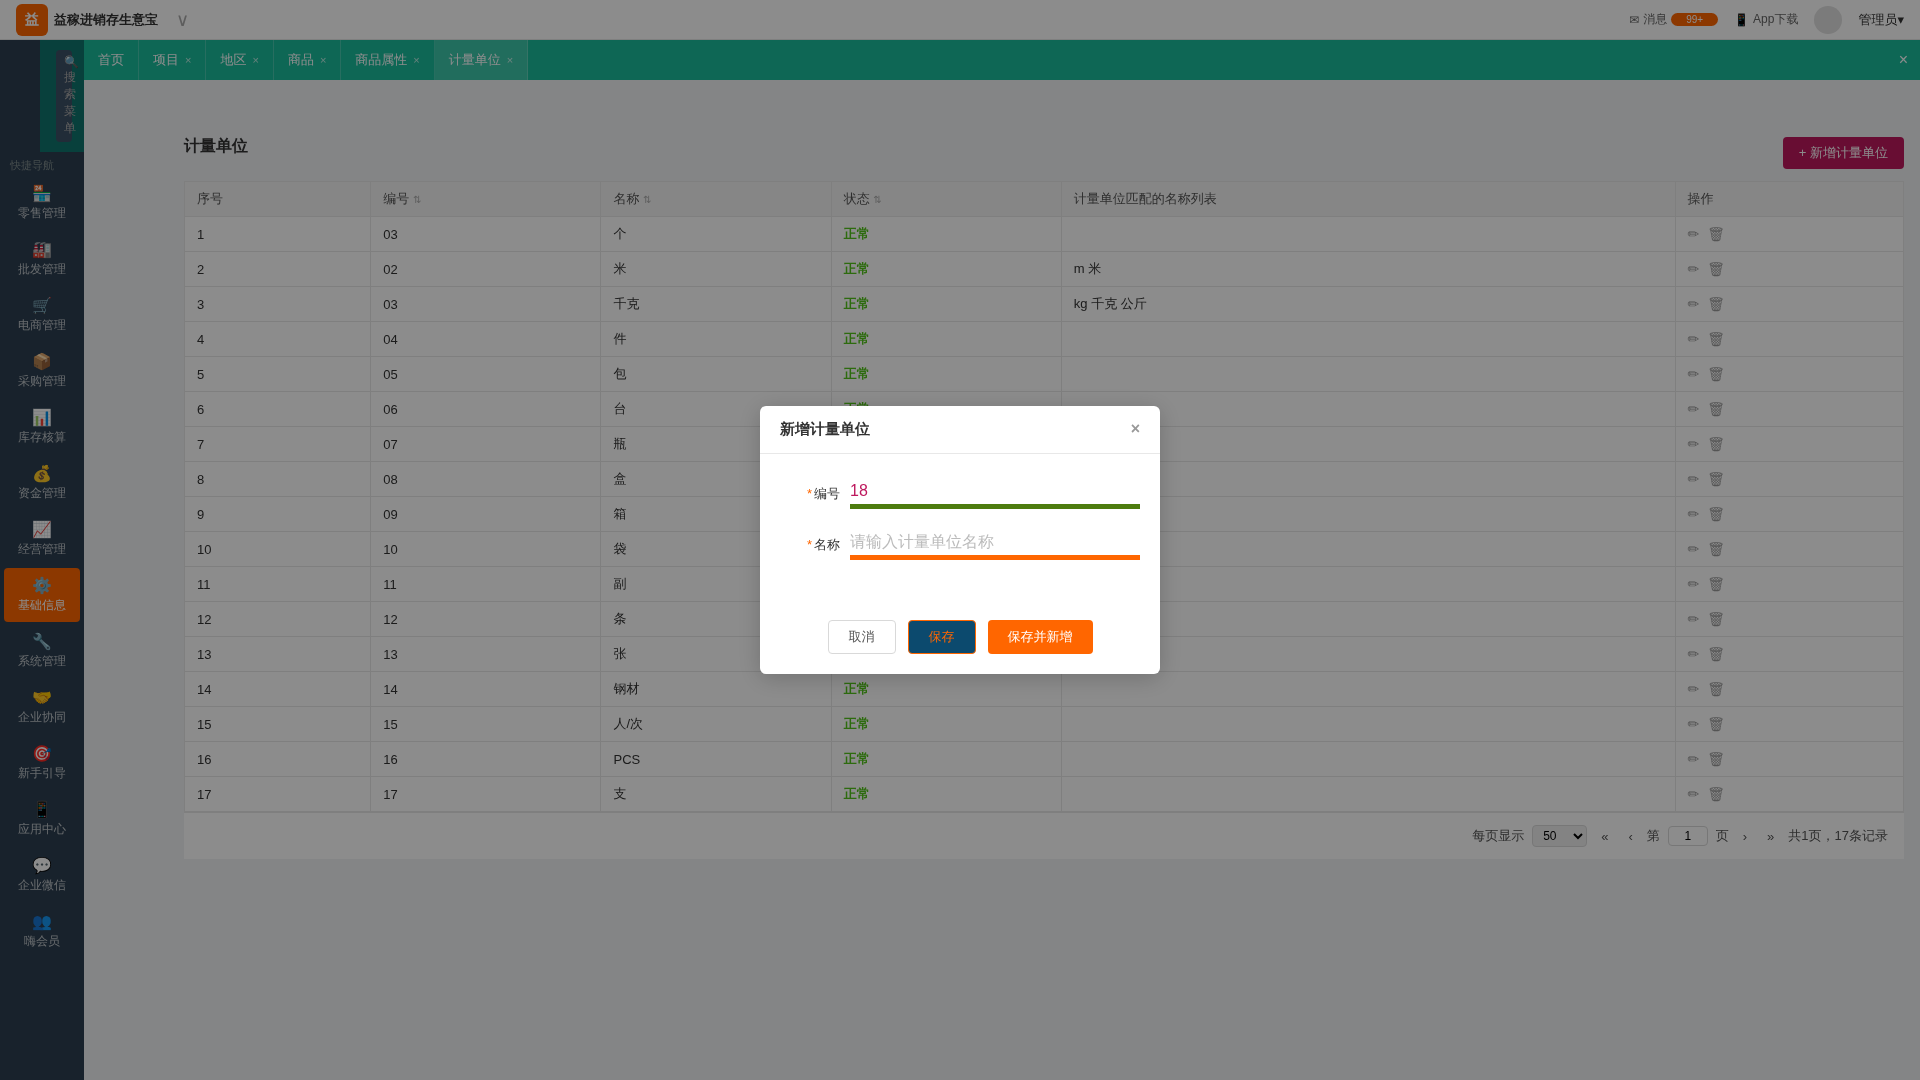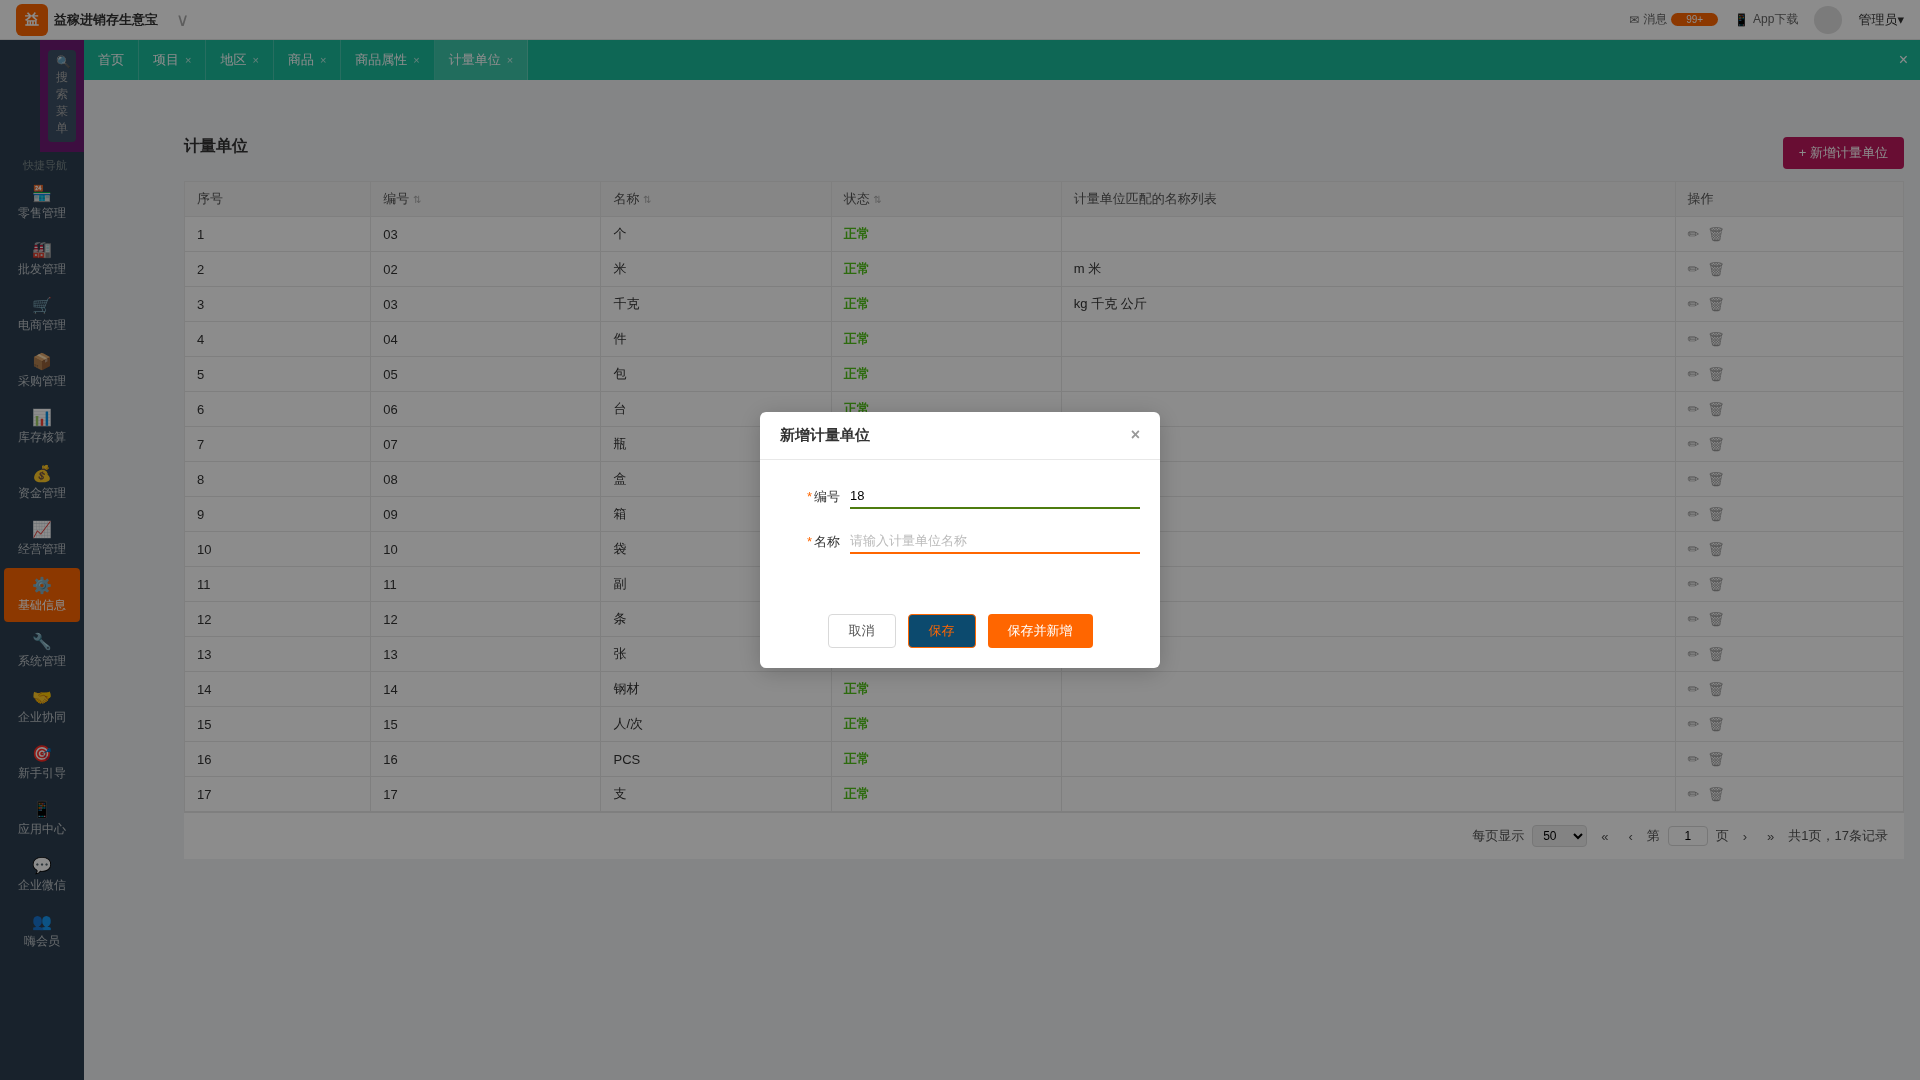--- a/index.html
+++ b/index.html
@@ -34,41 +34,40 @@
     .sidebar {
       width: 84px;
       background: #2c3e50;
       height: calc(1080px - 40px);
       display: flex;
       flex-direction: column;
       overflow: hidden;
       flex-shrink: 0;
     }
     .sidebar-search {
-      padding: 10px 8px;
-      background: #701a75;
+      padding: 10px 16px;
+      background: #0f766e;
       margin-left: 40px;
     }
     .sidebar-search-btn {
       width: 100%;
       background: #3d5166;
       border: none;
       color: #aaa;
       padding: 5px 8px;
       border-radius: 4px;
       font-size: 12px;
       text-align: center;
       cursor: pointer;
     }
     .sidebar-section-label {
       color: #7f8c8d;
       font-size: 11px;
       padding: 6px 10px 2px;
       white-space: nowrap;
-      margin-left: 13px;
     }
     .sidebar-item {
       display: flex;
       flex-direction: column;
       align-items: center;
       padding: 8px 4px;
       cursor: pointer;
       color: #bdc3c7;
       font-size: 12px;
       gap: 2px;
@@ -221,25 +220,25 @@
       text-align: right;
       font-size: 13px;
       color: #333;
       margin-right: 10px;
       flex-shrink: 0;
     }
     .required-star { color: #f60; margin-right: 2px; }
     .form-input {
       flex: 1;
       border: none;
-      border-bottom: 2px solid #4d7c0f;
+      border-bottom: 5px solid #4d7c0f;
       padding: 4px 0;
-      font-size: 13px;
+      font-size: 16px;
       outline: none;
-      color: #000000;
+      color: #be185d;
     }
     .form-input.focused {
       border-bottom-color: #f60;
     }
     .form-input::placeholder { color: #bbb; }
     .modal-footer {
       display: flex;
       justify-content: center;
       gap: 12px;
       padding: 16px 20px 20px;

